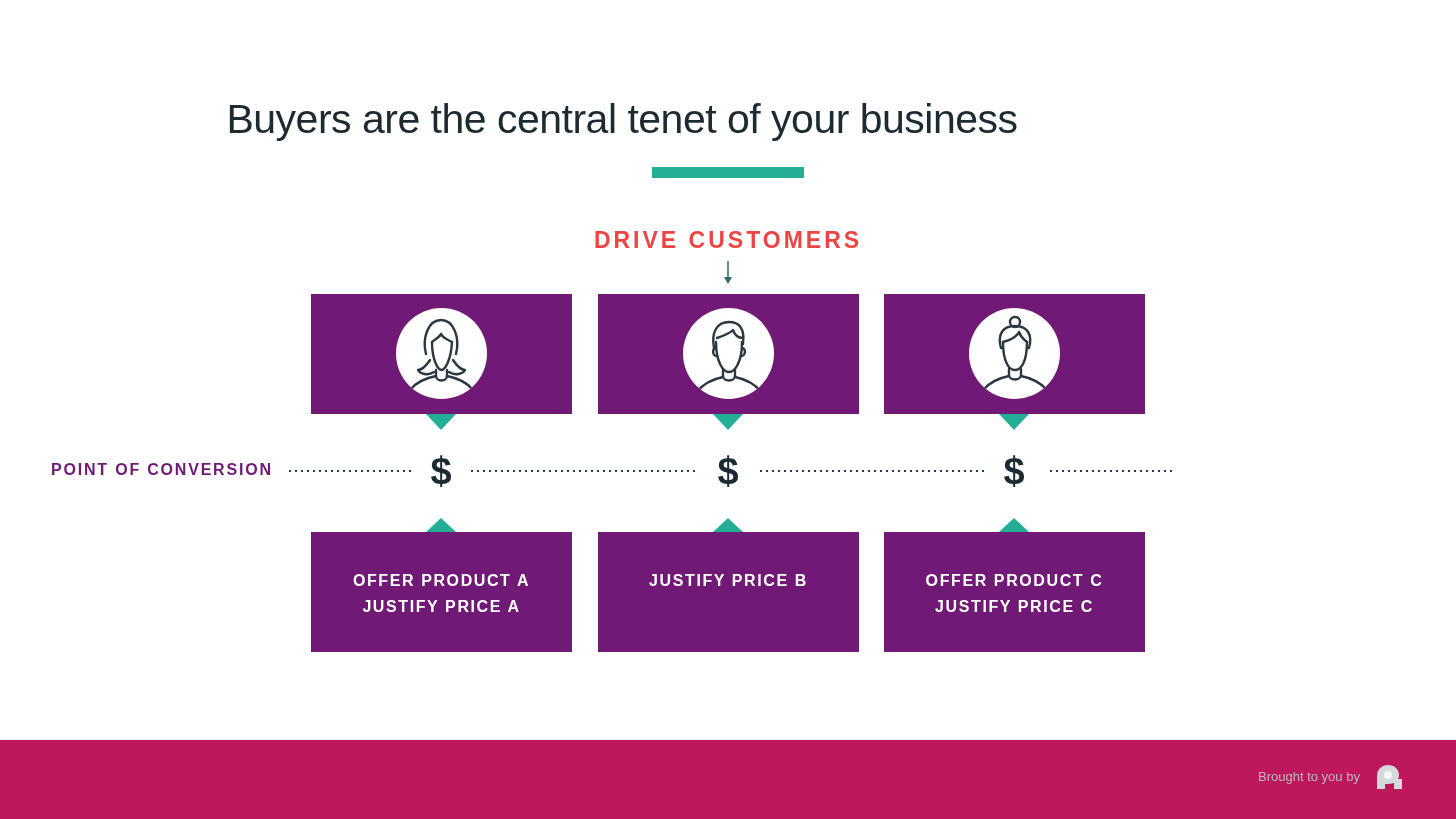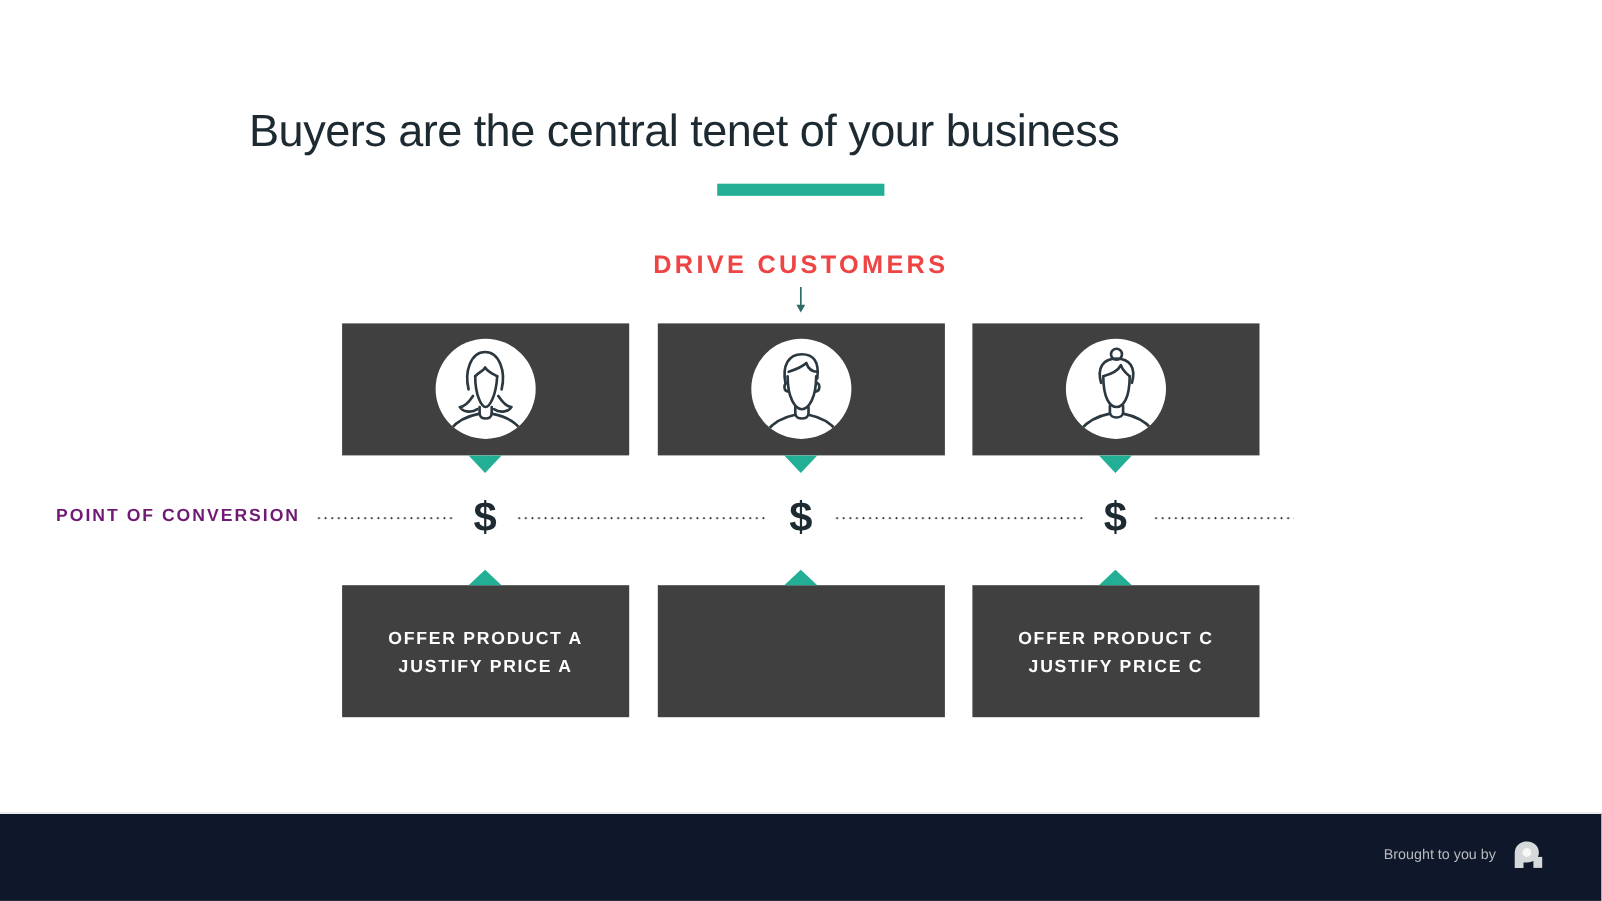--- a/index.html
+++ b/index.html
@@ -15,21 +15,21 @@
     }
     .drive {
       position: absolute; left: 0; top: 227px; width: 1456px; text-align: center;
       font-size: 23px; font-weight: 700; letter-spacing: 3px; color: #ef4444;
     }
     .drive-arrow {
       position: absolute; left: 721px; top: 260px; width: 14px; height: 26px;
     }
 
     .card {
-      position: absolute; width: 261px; height: 120px; background: #404040;
+      position: absolute; width: 261px; height: 120px; background: #701a75;
     }
     .card.top { top: 294px; }
     .card.bottom { top: 532px; }
     .card.top::after {
       content: ""; position: absolute; left: 115px; top: 120px; width: 0; height: 0;
       border-left: 15px solid transparent; border-right: 15px solid transparent; border-top: 16px solid #22af95;
     }
     .card.bottom::before {
       content: ""; position: absolute; left: 115px; top: -14px; width: 0; height: 0;
       border-left: 15px solid transparent; border-right: 15px solid transparent; border-bottom: 14px solid #22af95;
@@ -50,21 +50,21 @@
     .dots {
       position: absolute; top: 470px; height: 2px;
       background-image: radial-gradient(circle, #2b3840 0.9px, transparent 1.1px);
       background-size: 6px 2px; background-repeat: repeat-x;
     }
     .dollar {
       position: absolute; top: 449px; width: 30px; text-align: center; font-size: 38px; font-weight: 700; color: #1e2a32; line-height: 44px;
     }
 
     .footer {
-      position: absolute; left: 0; top: 739px; width: 1456px; height: 80px; background: #0f172a; border-top: 1px solid #eceeee;
+      position: absolute; left: 0; top: 739px; width: 1456px; height: 80px; background: #be185d; border-top: 1px solid #eceeee;
     }
     .brought {
       position: absolute; left: 1258px; top: 29px; font-size: 13px; color: #b7bbbd;
     }
     .brand-logo {
       position: absolute; left: 1375px; top: 24px; width: 28px; height: 26px;
     }
   </style>
 </head>
 <body>
@@ -132,20 +132,21 @@
 <div class="dots" style="left:1048px; width:128px;"></div>
 
 <div class="card bottom" style="left:311px;">
   <div class="card-text">
     <div>OFFER PRODUCT A</div>
     <div>JUSTIFY PRICE A</div>
   </div>
 </div>
 <div class="card bottom" style="left:598px;">
   <div class="card-text">
+    <div>JUSTIFY PRICE B</div>
   </div>
 </div>
 <div class="card bottom" style="left:884px;">
   <div class="card-text">
     <div>OFFER PRODUCT C</div>
     <div>JUSTIFY PRICE C</div>
   </div>
 </div>
 
 <div class="footer">

